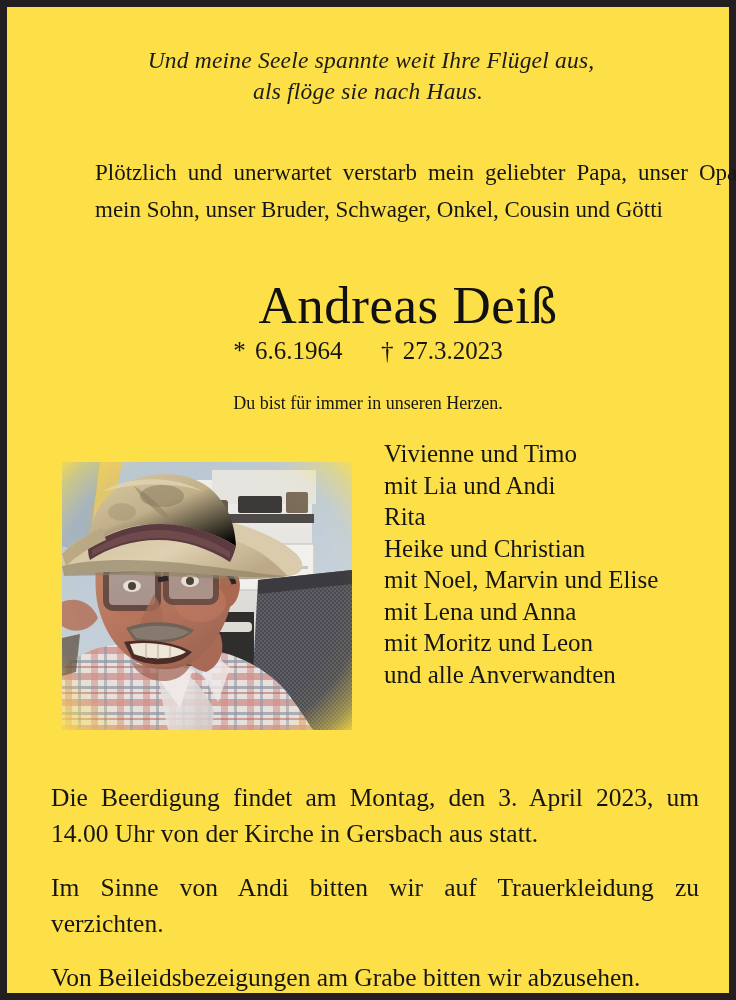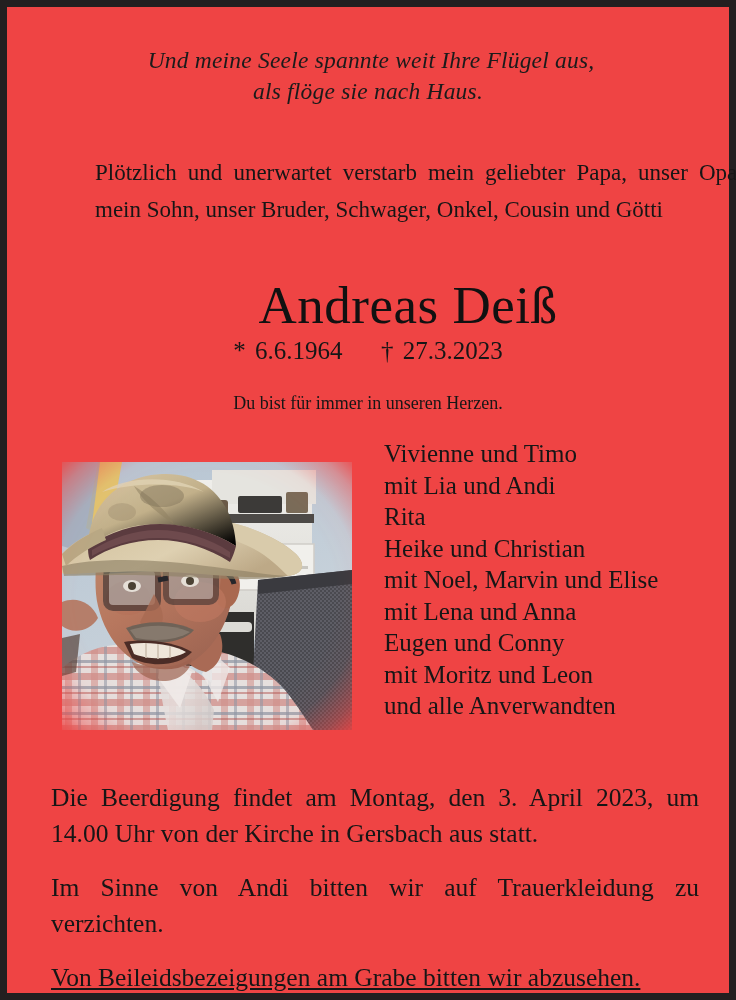--- a/index.html
+++ b/index.html
@@ -21,21 +21,21 @@
     width: 736px;
     height: 1000px;
     box-sizing: border-box;
     border: 7px solid #231f20;
     background: #ffffff;
   }
   #card-inner {
     position: relative;
     width: 100%;
     height: 100%;
-    background: #ef4444;
+    background: #fde047;
     box-sizing: border-box;
   }
 
   
   #poem {
     position: absolute;
     left: 0;
     top: 38px;
     width: 722px;
     text-align: center;
@@ -154,21 +154,21 @@
   #closing p {
     margin: 0 0 18px 0;
     font-size: 25.5px;
     line-height: 36px;
     color: #161616;
     text-align: justify;
     text-align-last: left;
   }
   #closing p.para-justify { text-align: justify; }
   #closing p.para-plain { text-align: left; }
-  #closing p:last-child { margin-bottom: 0; text-decoration: underline; }
+  #closing p:last-child { margin-bottom: 0; }
 </style>
 </head>
 <body>
 
 <div id="obituary-card">
   <div id="card-inner">
 
     <div id="poem">
       <span class="poem-line l1">Und meine Seele spannte weit Ihre Flügel aus,</span>
       <span class="poem-line l3">als flöge sie nach Haus.</span>
@@ -325,21 +325,20 @@
       </div>
     </div>
 
     <div id="family-list">
       <span class="family-line">Vivienne und Timo</span>
       <span class="family-line">mit Lia und Andi</span>
       <span class="family-line">Rita</span>
       <span class="family-line">Heike und Christian</span>
       <span class="family-line">mit Noel, Marvin und Elise</span>
       <span class="family-line">mit Lena und Anna</span>
-      <span class="family-line">Eugen und Conny</span>
       <span class="family-line">mit Moritz und Leon</span>
       <span class="family-line">und alle Anverwandten</span>
     </div>
 
     <div id="closing">
       <p class="para-justify">Die Beerdigung findet am Montag, den 3. April 2023, um 14.00 Uhr von der Kirche in Gersbach aus statt.</p>
       <p class="para-justify">Im Sinne von Andi bitten wir auf  Trauerkleidung zu verzichten.</p>
       <p class="para-plain">Von Beileidsbezeigungen am Grabe bitten wir abzusehen.</p>
     </div>
 

